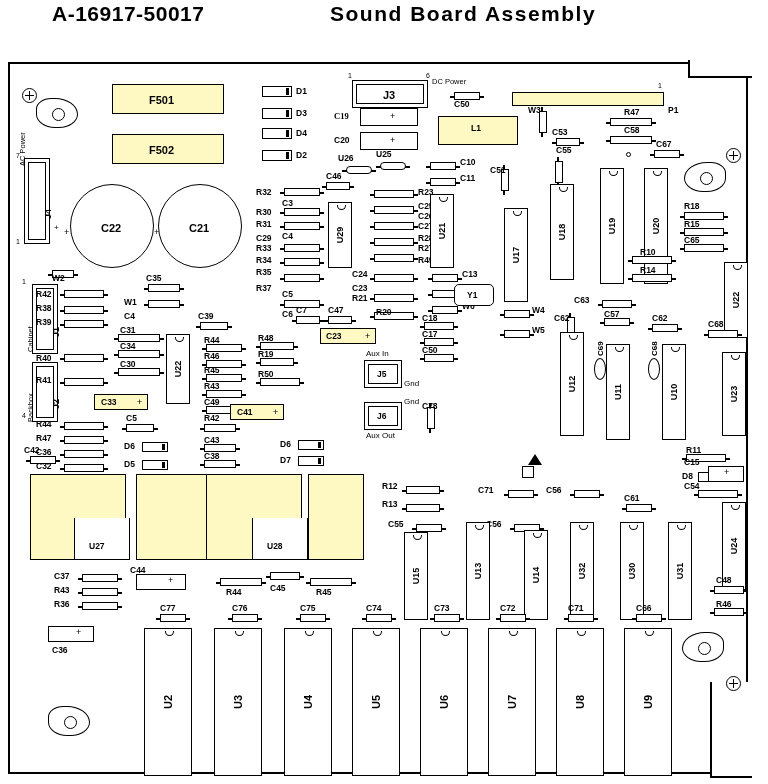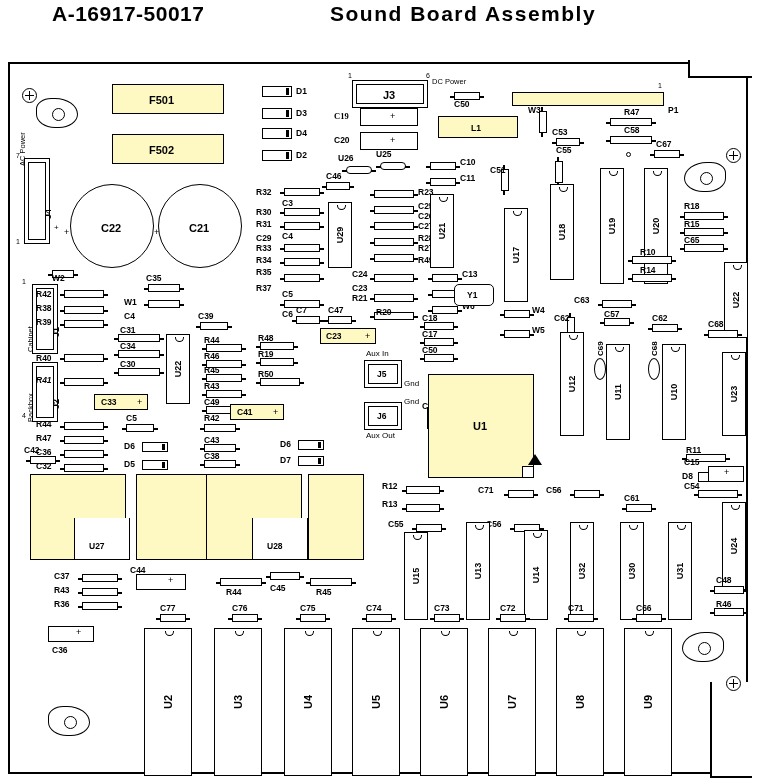--- a/index.html
+++ b/index.html
@@ -131,21 +131,21 @@
       <div class="inner"></div>
       <div class="lbl lbl-b" style="left:30px;top:9px;font-size:11px;">J3</div>
     </div>
     <div class="lbl" style="left:340px;top:10px;font-size:7px;">1</div>
 
     <div class="lbl" style="left:424px;top:16px;font-size:7.5px;">DC Power</div>
     <div class="lbl" style="left:418px;top:10px;font-size:7px;">6</div>
     <div class="res" style="left:446px;top:30px;width:26px;"></div>
     <div class="lbl lbl-b" style="left:446px;top:38px;">C50</div>
 
-    <div class="box" style="left:430px;top:54px;width:80px;height:22px;">
+    <div class="box" style="left:430px;top:54px;width:80px;height:29px;">
       <div class="lbl lbl-b" style="left:32px;top:7px;">L1</div>
     </div>
 
     <div class="box" style="left:504px;top:30px;width:152px;height:14px;"></div>
     <div class="lbl lbl-b" style="left:660px;top:44px;">P1</div>
     <div class="lbl" style="left:650px;top:20px;font-size:7px;">1</div>
 
     <div class="res" style="left:524px;top:56px;width:22px;transform:rotate(90deg);"></div>
     <div class="lbl lbl-b" style="left:520px;top:44px;">W3</div>
     <div class="res" style="left:548px;top:76px;width:24px;"></div>
@@ -310,21 +310,21 @@
     </div>
 
     <div class="lbl lbl-b" style="left:28px;top:228px;">R42</div>
     <div class="res" style="left:56px;top:228px;width:40px;"></div>
     <div class="lbl lbl-b" style="left:28px;top:242px;">R38</div>
     <div class="res" style="left:56px;top:244px;width:40px;"></div>
     <div class="lbl lbl-b" style="left:28px;top:256px;">R39</div>
     <div class="res" style="left:56px;top:258px;width:40px;"></div>
     <div class="lbl lbl-b" style="left:28px;top:292px;">R40</div>
     <div class="res" style="left:56px;top:292px;width:40px;"></div>
-    <div class="lbl lbl-b" style="left:28px;top:314px;font-style:italic;">R41</div>
+    <div class="lbl lbl-b" style="left:28px;top:314px;">R41</div>
     <div class="res" style="left:56px;top:316px;width:40px;"></div>
 
     <div class="res" style="left:140px;top:222px;width:32px;"></div>
     <div class="lbl lbl-b" style="left:138px;top:212px;">C35</div>
     <div class="res" style="left:140px;top:238px;width:32px;"></div>
     <div class="lbl lbl-b" style="left:116px;top:236px;">W1</div>
     <div class="lbl lbl-b" style="left:116px;top:250px;">C4</div>
 
     <div class="res" style="left:110px;top:272px;width:42px;"></div>
     <div class="lbl lbl-b" style="left:112px;top:264px;">C31</div>
@@ -429,23 +429,20 @@
     <div class="lbl lbl-b" style="left:414px;top:284px;">C50</div>
 
     <div class="xtal" style="left:446px;top:222px;width:40px;height:22px;">
       <div class="lbl lbl-b" style="left:12px;top:6px;">Y1</div>
     </div>
     <div class="res" style="left:496px;top:248px;width:26px;"></div>
     <div class="lbl lbl-b" style="left:524px;top:244px;">W4</div>
     <div class="res" style="left:496px;top:268px;width:26px;"></div>
     <div class="lbl lbl-b" style="left:524px;top:264px;">W5</div>
 
-    <div class="box" style="left:420px;top:312px;width:106px;height:104px;">
-      <div class="lbl lbl-b" style="left:44px;top:46px;font-size:11px;">U1</div>
-    </div>
     <div class="box thin" style="left:514px;top:404px;width:12px;height:12px;background:#fff;"></div>
 
     <div class="tri" style="left:520px;top:392px;transform:rotate(180deg);border-top-color:#000;"></div>
 
     <div class="res" style="left:678px;top:392px;width:40px;"></div>
     <div class="lbl lbl-b" style="left:678px;top:384px;">R11</div>
     <div class="diode" style="left:690px;top:410px;width:28px;height:10px;"></div>
     <div class="lbl lbl-b" style="left:674px;top:410px;">D8</div>
     <div class="capr" style="left:700px;top:404px;width:36px;height:16px;"></div>
     <div class="lbl lbl-b" style="left:676px;top:396px;">C15</div>

